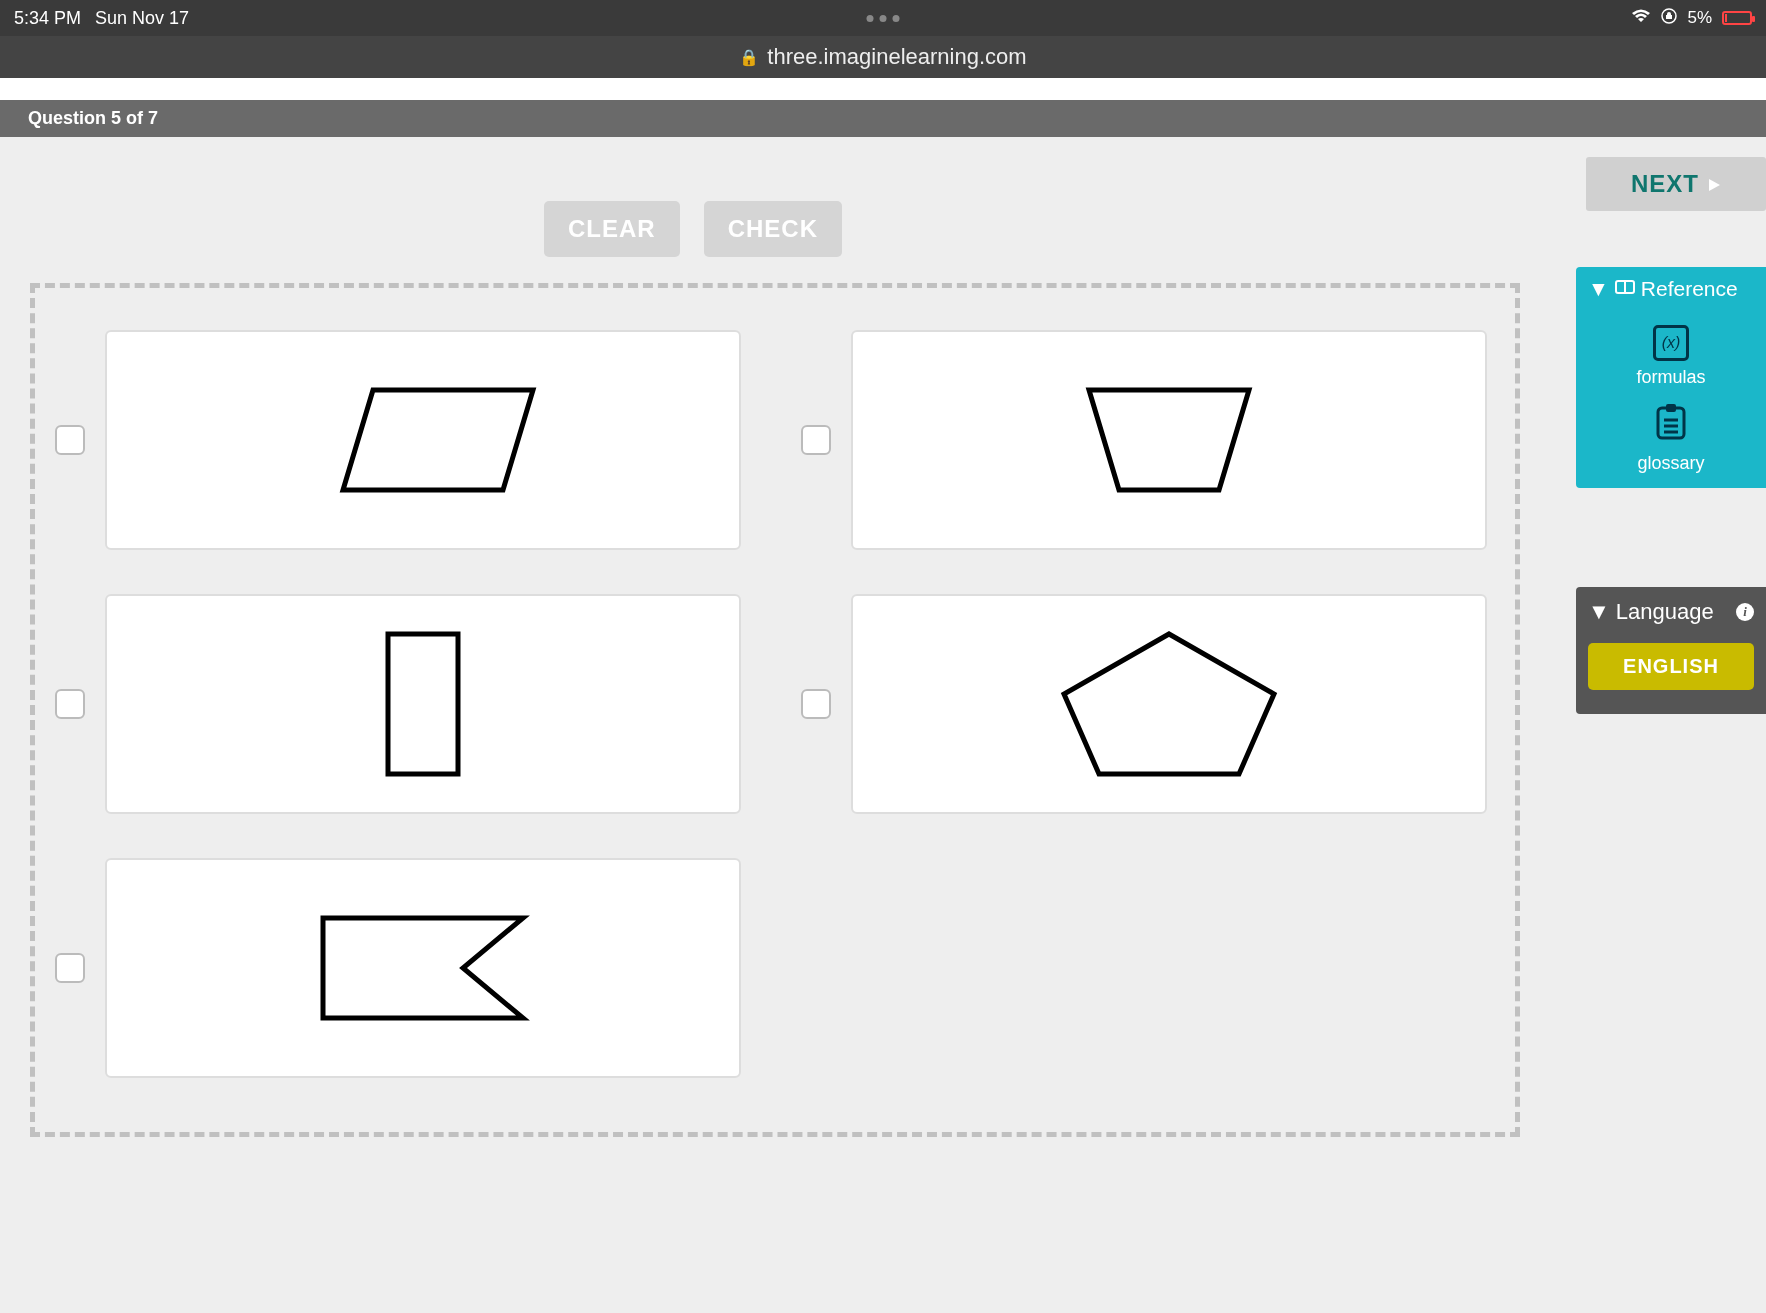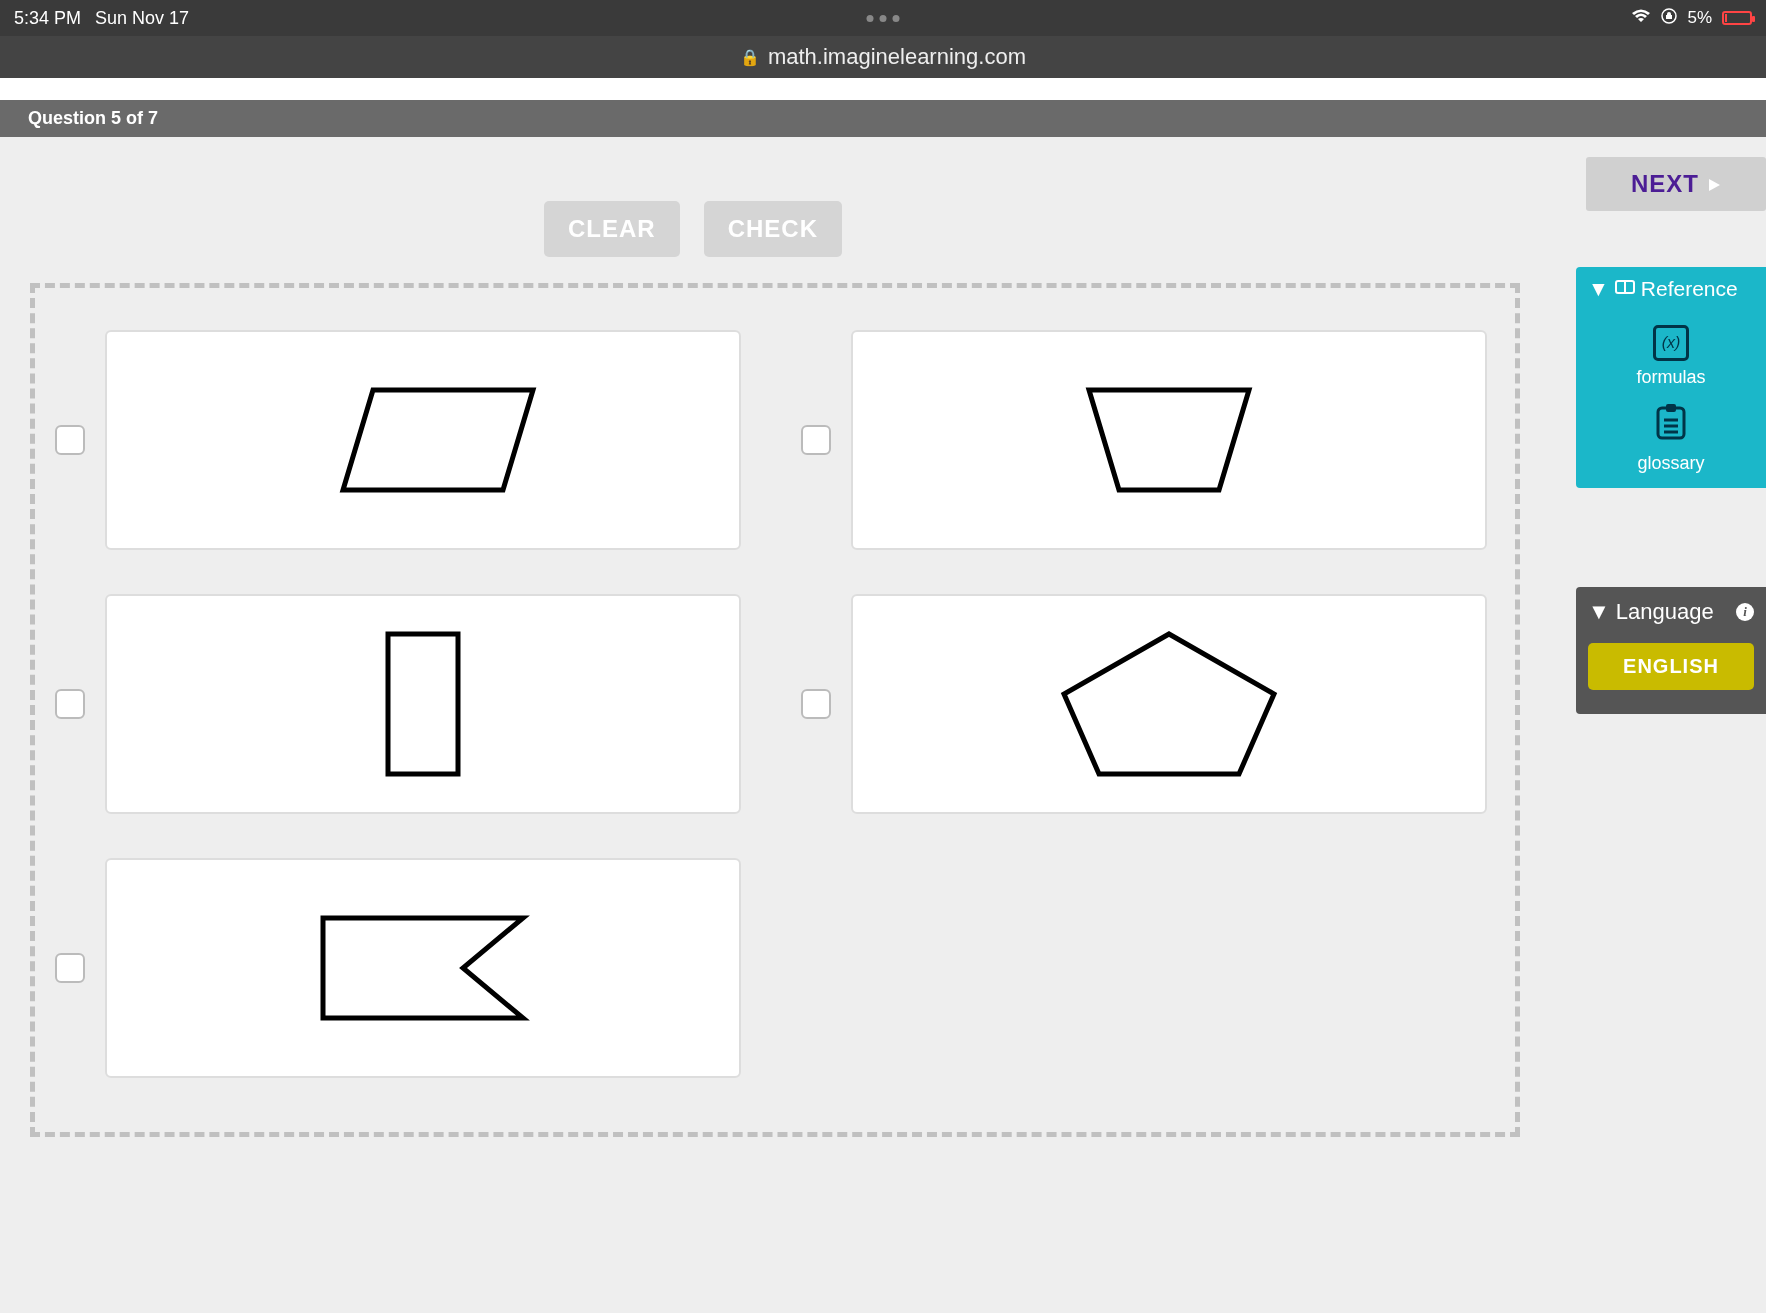--- a/index.html
+++ b/index.html
@@ -120,21 +120,21 @@
     font-size:20px;
     cursor:pointer;
   }
   
   .next-btn {
     position:absolute;
     top: 20px;
     right: 0;
     width: 180px; height: 54px;
     background:#d0d0d0;
-    color:#4c1d95;
+    color:#0f766e;
     font-size:24px;
     font-weight:bold;
     display:flex;align-items:center;justify-content:center;
     letter-spacing:1px;
     gap:8px;
     border-radius:3px;
   }
   
   .action-row {
     display:flex;
@@ -276,21 +276,21 @@
     </span>
     <span>5%</span>
     <span class="battery-icon">
         <span class="fill"></span>
       </span>
   </div>
 </div>
 
 <div class="url-bar">
   <span class="lock-icon">🔒</span>
-  <span>math.imaginelearning.com</span>
+  <span>three.imaginelearning.com</span>
 </div>
 
 <div class="white-strip"></div>
 
 <div class="q-header">
   <span class="right-text">Question 5 of 7</span>
 </div>
 
 <div class="content">
 

